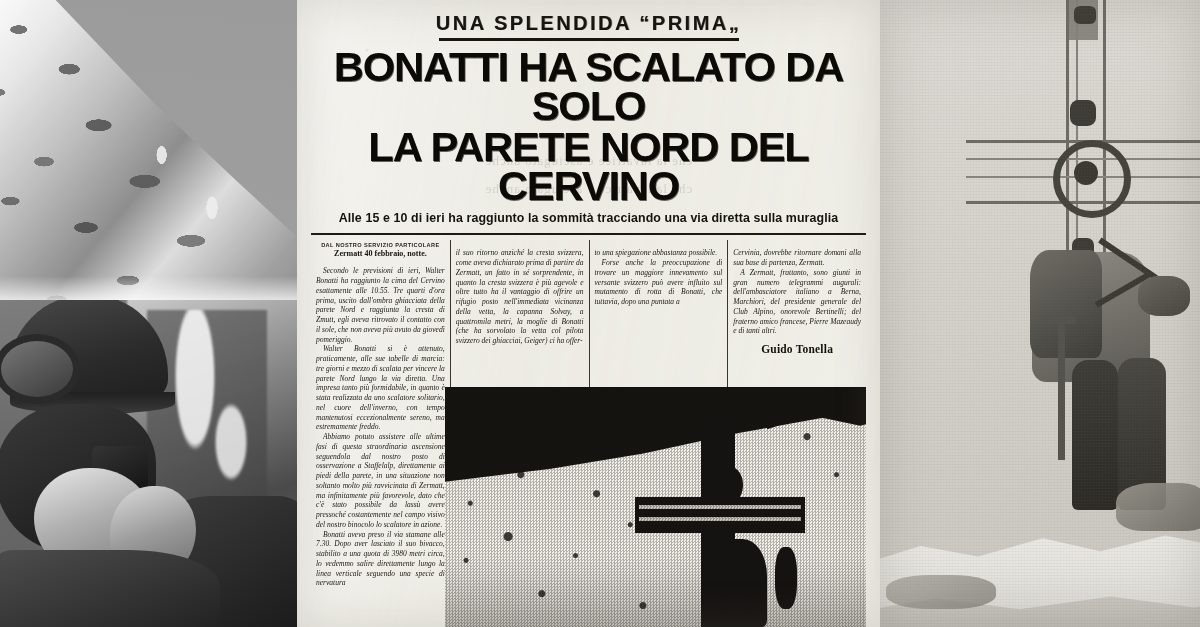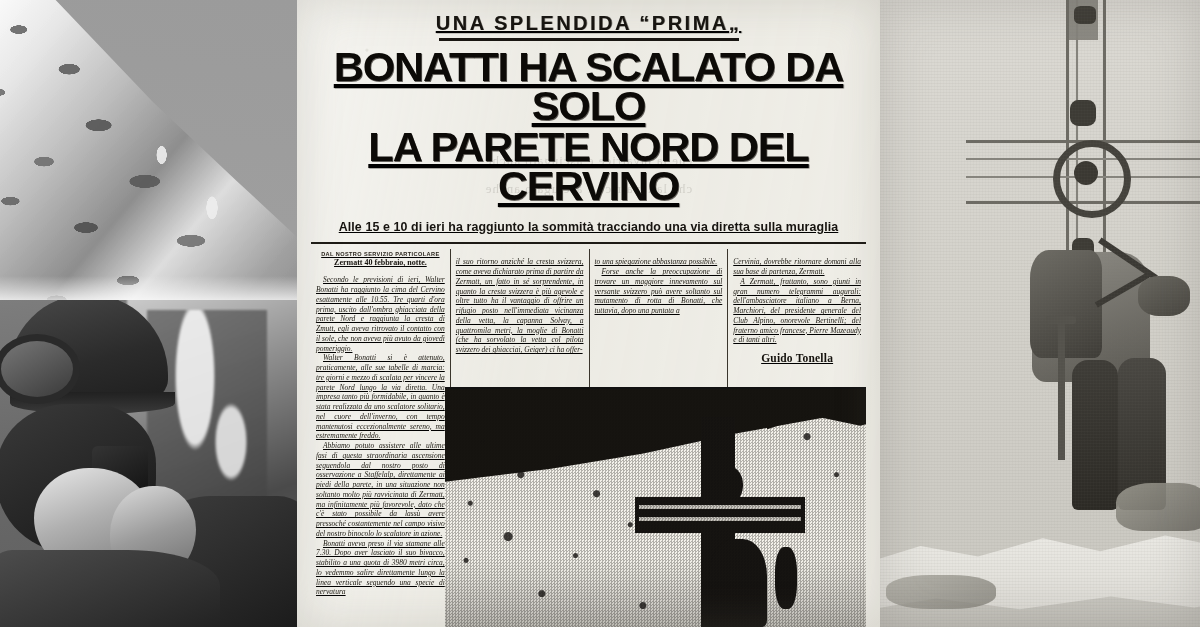--- a/index.html
+++ b/index.html
@@ -72,35 +72,35 @@
        radial-gradient(circle at 12% 8%,rgba(120,115,100,.20) 0 1px,transparent 2px),
        radial-gradient(circle at 38% 21%,rgba(120,115,100,.16) 0 1px,transparent 2px),
        radial-gradient(circle at 71% 13%,rgba(120,115,100,.18) 0 1px,transparent 2px),
        radial-gradient(circle at 88% 44%,rgba(120,115,100,.15) 0 1px,transparent 2px),
        radial-gradient(circle at 25% 61%,rgba(120,115,100,.14) 0 1px,transparent 2px),
        radial-gradient(circle at 57% 82%,rgba(120,115,100,.16) 0 1px,transparent 2px),
        radial-gradient(circle at 5% 92%,rgba(120,115,100,.13) 0 1px,transparent 2px),
        linear-gradient(100deg,rgba(255,255,255,.6),rgba(225,222,210,.35) 40%,rgba(240,238,230,.5));}
   .vign{position:absolute;inset:0;pointer-events:none;
      box-shadow:inset 0 0 46px rgba(120,115,100,.22);}
-  .np-inner{position:relative;padding:6px 14px 0 14px;text-decoration:underline;}
+  .np-inner{position:relative;padding:6px 14px 0 14px;}
 
   .kicker{text-align:center;font-family:"Liberation Sans",sans-serif;font-weight:bold;
      font-size:20px;letter-spacing:2.5px;color:#15130f;margin:6px 0 3px;
      text-shadow:.6px .4px 0 rgba(30,26,20,.5);}
   .kicker-rule{width:300px;height:3px;background:#1a1713;margin:0 auto 7px;}
 
   .hl{font-family:"Liberation Sans",sans-serif;font-weight:bold;color:#0c0a07;
      text-align:center;letter-spacing:-1.2px;line-height:.95;
      font-size:41px;transform:scaleX(1.02);
      text-shadow:.7px .5px 0 rgba(25,20,15,.65);}
   .hl2{margin-top:2px;}
 
   .deck{text-align:center;font-family:"Liberation Sans",sans-serif;font-weight:bold;
-     font-size:12.4px;line-height:1.42;color:#16130f;margin:13px 8px 6px;
+     font-size:12.4px;line-height:1.42;color:#16130f;margin:4px 8px 6px;
      letter-spacing:.1px;}
   .deck-rule{width:100%;height:2px;background:#1d1a15;margin:6px 0 5px;}
 
   .cols{display:flex;gap:0;height:352px;}
   .col{position:relative;width:25%;padding:0 5px;box-sizing:border-box;}
   .col + .col{border-left:1px solid #3a352c;}
   .colhead{text-align:center;font-family:"Liberation Sans",sans-serif;font-weight:bold;
      font-size:5.6px;letter-spacing:.4px;color:#2a251d;margin:2px 0 1px;}
   .dateline{text-align:center;font-weight:bold;font-size:8px;color:#17140f;margin-bottom:2px;
      font-family:"Liberation Serif",serif;}
@@ -265,21 +265,21 @@
 
         <div class="col">
           <div class="body">
             <p style="text-indent:0">il suo ritorno anziché la cresta svizzera, come aveva dichiarato prima di partire da Zermatt, un fatto in sé sorprendente, in quanto la cresta svizzera è più agevole e oltre tutto ha il vantaggio di offrire un rifugio posto nell'immediata vicinanza della vetta, la capanna Solvay, a quattromila metri, la moglie di Bonatti (che ha sorvolato la vetta col pilota svizzero dei ghiacciai, Geiger) ci ha offer-</p>
           </div>
         </div>
 
         <div class="col">
           <div class="body">
             <p style="text-indent:0">to una spiegazione abbastanza possibile.</p>
-            <p>Forse anche la preoccupazione di trovare un maggiore innevamento sul versante svizzero può avere soltanto sul mutamento di rotta di Bonatti, che tuttavia, dopo una puntata a</p>
+            <p>Forse anche la preoccupazione di trovare un maggiore innevamento sul versante svizzero può avere influito sul mutamento di rotta di Bonatti, che tuttavia, dopo una puntata a</p>
           </div>
         </div>
 
         <div class="col">
           <div class="body">
             <p style="text-indent:0">Cervinia, dovrebbe ritornare domani alla sua base di partenza, Zermatt.</p>
             <p>A Zermatt, frattanto, sono giunti in gran numero telegrammi augurali: dell'ambasciatore italiano a Berna, Marchiori, del presidente generale del Club Alpino, onorevole Bertinelli; del fraterno amico francese, Pierre Mazeaudy e di tanti altri.</p>
           </div>
           <div class="byline">Guido Tonella</div>
         </div>

